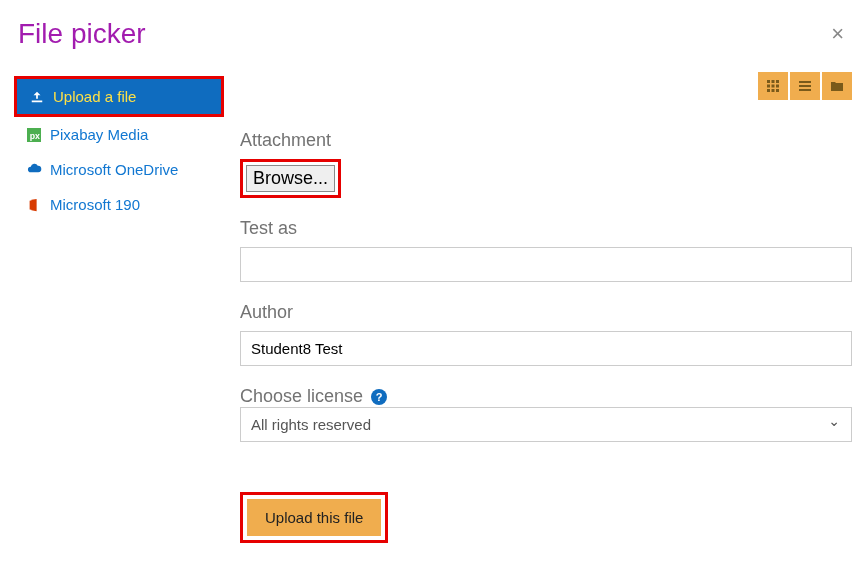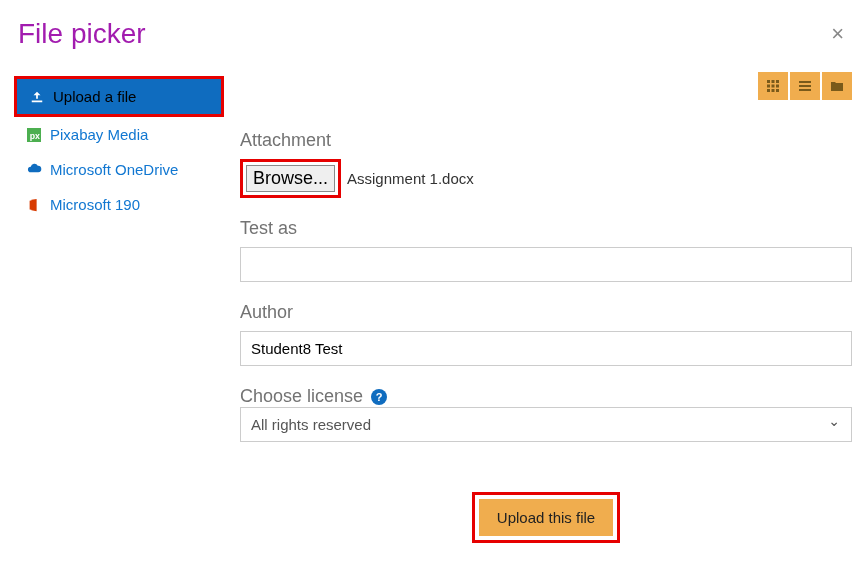--- a/index.html
+++ b/index.html
@@ -41,21 +41,21 @@
     .sidebar-item {
       display: flex;
       align-items: center;
       padding: 9px 12px;
       cursor: pointer;
       gap: 8px;
       font-size: 15px;
     }
     .sidebar-item.active {
       background: #0f6cbf;
-      color: #000000;
+      color: #fde047;
       border: 3px solid #e60000;
     }
     .sidebar-item:not(.active) {
       color: #1177d1;
     }
     .sidebar-icon { width: 16px; height: 16px; display: inline-flex; align-items: center; justify-content: center; flex-shrink: 0; }
     .main {
       flex: 1;
       padding: 8px 14px 0 16px;
     }
@@ -123,21 +123,20 @@
     }
     .license-row { display: flex; align-items: center; gap: 8px; }
     .help-icon {
       width: 16px; height: 16px; border-radius: 50%;
       background: #0f6cbf; color: #fff;
       display: inline-flex; align-items: center; justify-content: center;
       font-size: 11px; font-weight: bold; cursor: pointer;
     }
     .submit-wrap {
       display: flex;
-      justify-content: center;
     }
     .submit-border {
       border: 3px solid #e60000;
       padding: 4px;
     }
     .upload-btn {
       background: #f0ad4e;
       border: none;
       padding: 10px 18px;
       font-size: 15px;
@@ -218,21 +217,20 @@
             <path fill="currentColor" d="M1 3h4l1 1h7v8H1z"></path>
           </svg>
       </div>
     </div>
 
     <label class="label">Attachment</label>
     <div class="attachment-row">
       <span class="browse-wrap">
         <button class="browse-btn">Browse...</button>
       </span>
-      <span class="filename">Assignment 1.docx</span>
     </div>
 
     <label class="label">Test as</label>
     <input type="text" class="text-input" value="" style="">
 
     <label class="label">Author</label>
     <input type="text" class="text-input" value="Student8 Test" style="">
 
     <div class="license-row">
       <span class="label" style="margin-bottom:0">Choose license</span>

